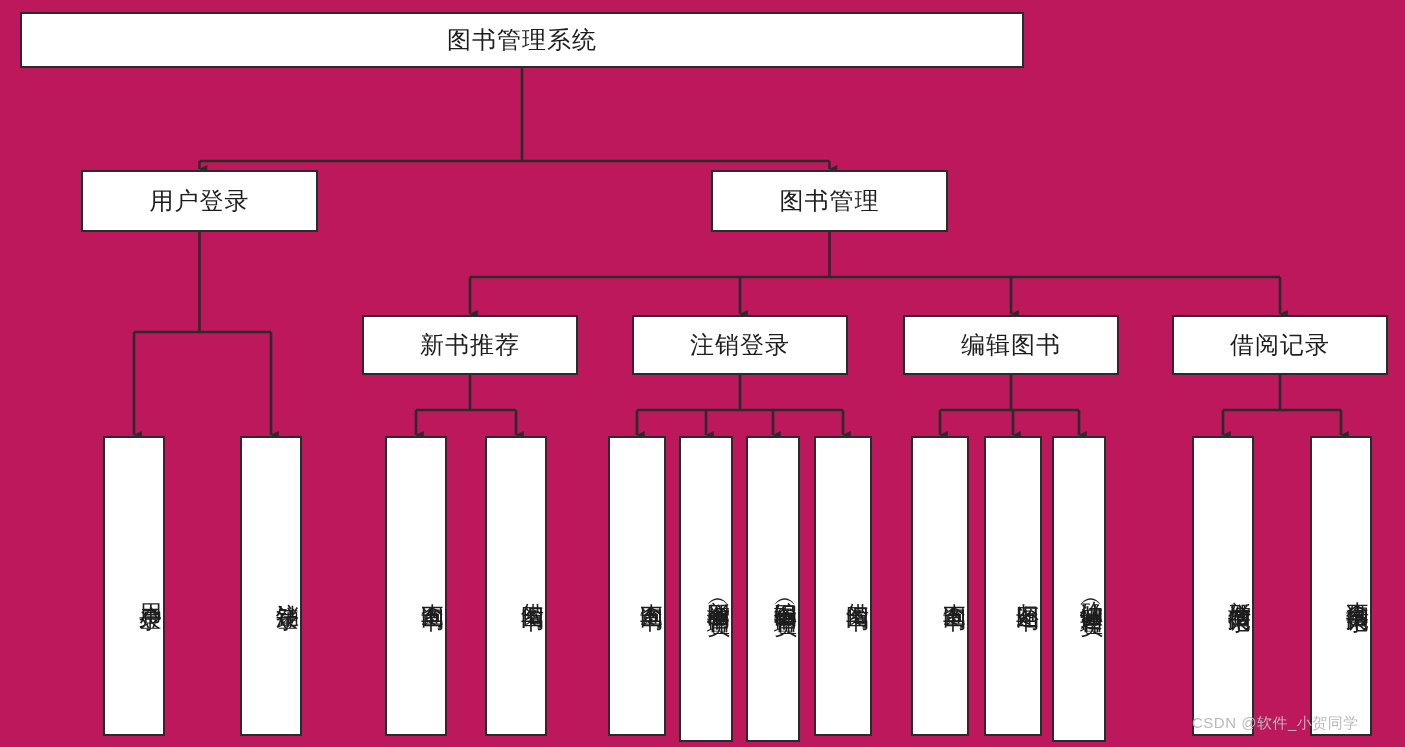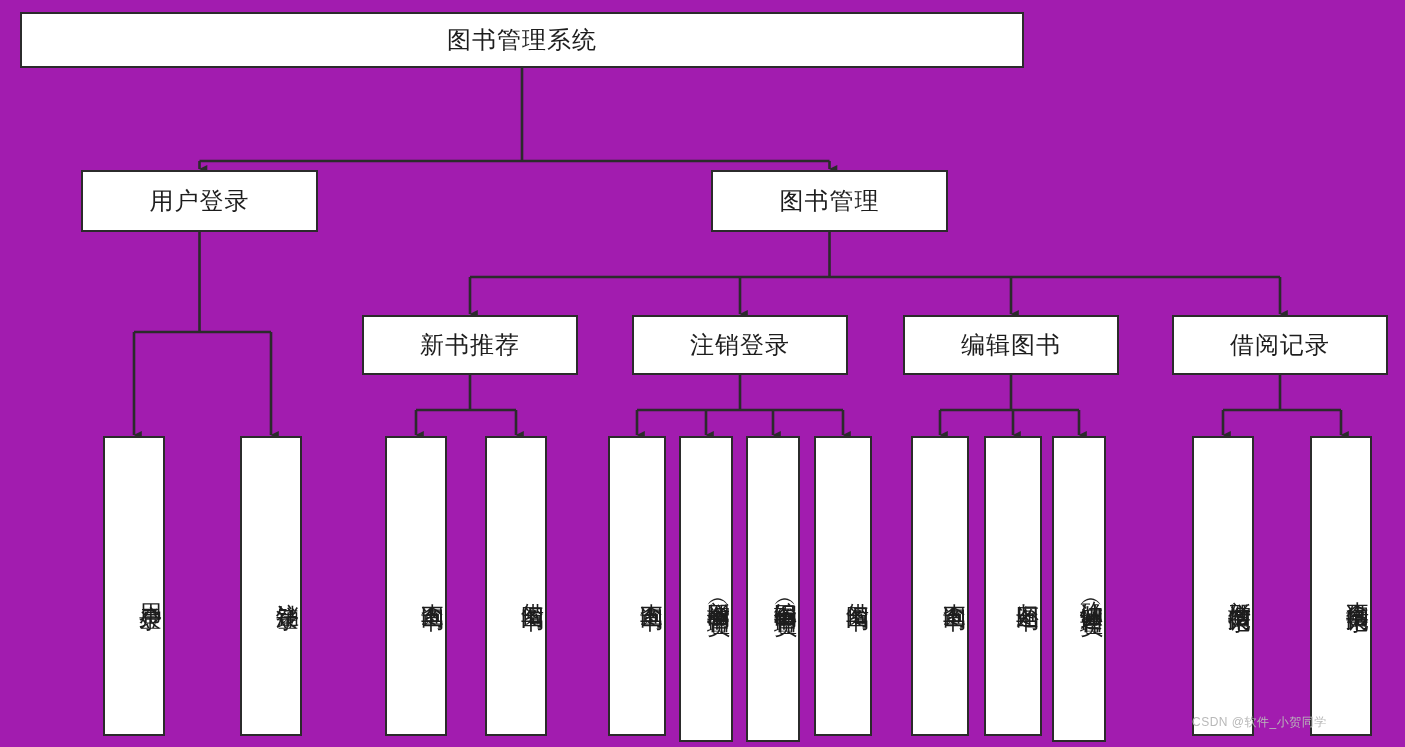--- a/index.html
+++ b/index.html
@@ -7,21 +7,21 @@
     padding: 0;
     background: #ffffff;
   }
   body {
     font-family: "Liberation Sans", "DejaVu Sans", sans-serif;
   }
   #canvas {
     position: relative;
     width: 1405px;
     height: 747px;
-    background: #a21caf;
+    background: #be185d;
     overflow: hidden;
   }
   #edges {
     position: absolute;
     left: 0;
     top: 0;
     width: 1405px;
     height: 747px;
   }
   .node {
@@ -53,21 +53,21 @@
     white-space: nowrap;
   }
   .node.vert .cap {
     writing-mode: vertical-rl;
     text-orientation: upright;
   }
   .watermark {
     position: absolute;
     left: 1192px;
     top: 714px;
-    font-size: 12px;
+    font-size: 15px;
     color: #b9b9b9;
     white-space: nowrap;
     letter-spacing: 0.5px;
   }
 </style>
 </head>
 <body>
 
 <div id="canvas">
 

